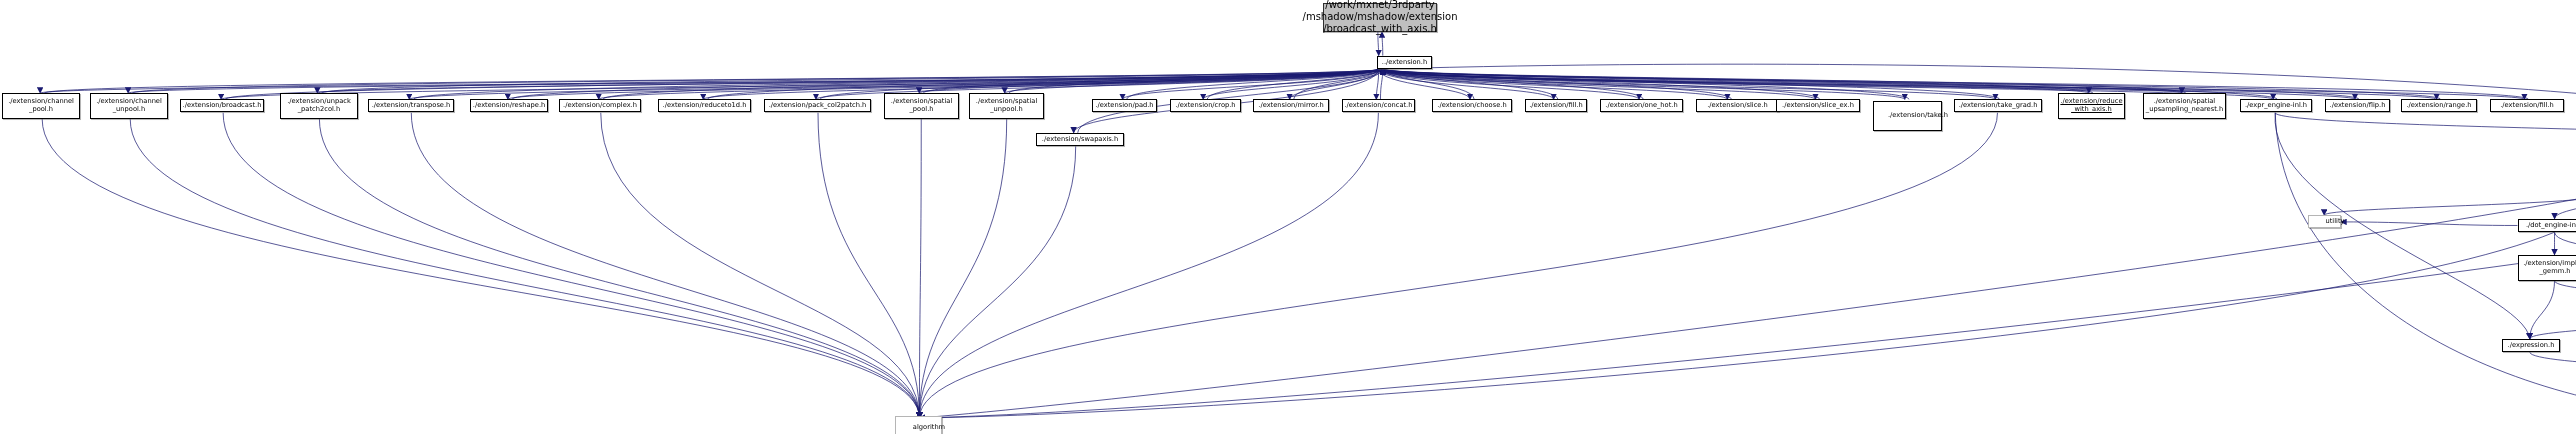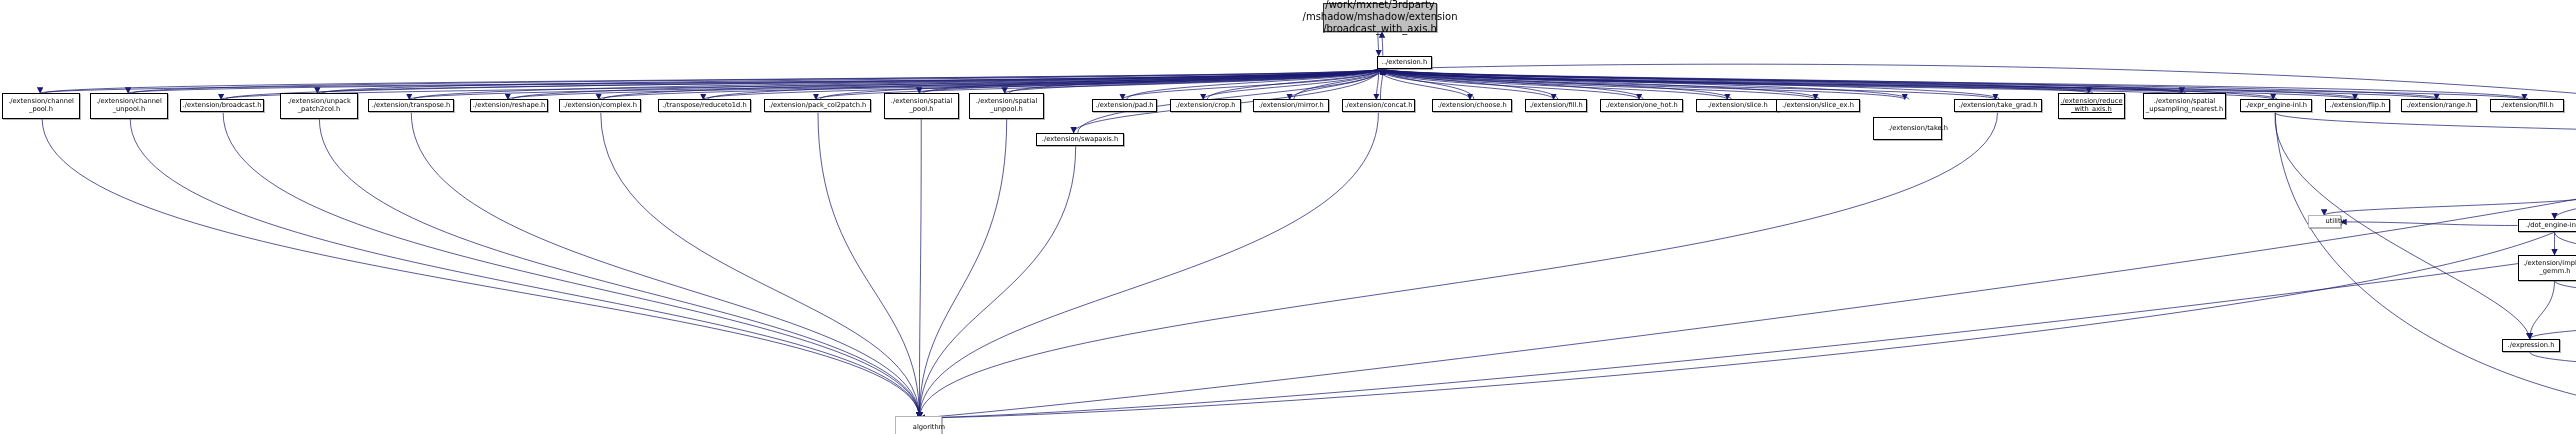--- a/index.html
+++ b/index.html
@@ -142,36 +142,36 @@
     <div class="node " style="left: 2.1px; top: 93px; width: 78px; height: 26px;">./extension/channel
 _pool.h</div>
     <div class="node " style="left: 90px; top: 93px; width: 78px; height: 26px;">./extension/channel
 _unpool.h</div>
     <div class="node " style="left: 180px; top: 99px; width: 84px; height: 13.4px;">./extension/broadcast.h</div>
     <div class="node " style="left: 280px; top: 93px; width: 78px; height: 26px;">./extension/unpack
 _patch2col.h</div>
     <div class="node " style="left: 368px; top: 99px; width: 86px; height: 13.4px;">./extension/transpose.h</div>
     <div class="node " style="left: 470px; top: 99px; width: 78px; height: 13.4px;">./extension/reshape.h</div>
     <div class="node " style="left: 559px; top: 99px; width: 82px; height: 13.4px;">./extension/complex.h</div>
-    <div class="node " style="left: 658px; top: 99px; width: 93px; height: 13.4px;">./transpose/reduceto1d.h</div>
+    <div class="node " style="left: 658px; top: 99px; width: 93px; height: 13.4px;">./extension/reduceto1d.h</div>
     <div class="node " style="left: 764px; top: 99px; width: 107px; height: 13.4px;">./extension/pack_col2patch.h</div>
     <div class="node " style="left: 884px; top: 93px; width: 75px; height: 26px;">./extension/spatial
 _pool.h</div>
     <div class="node " style="left: 969px; top: 93px; width: 75px; height: 26px;">./extension/spatial
 _unpool.h</div>
     <div class="node " style="left: 1092px; top: 99px; width: 65px; height: 13.4px;">./extension/pad.h</div>
     <div class="node " style="left: 1170px; top: 99px; width: 71px; height: 13.4px;">./extension/crop.h</div>
     <div class="node " style="left: 1253px; top: 99px; width: 76px; height: 13.4px;">./extension/mirror.h</div>
     <div class="node " style="left: 1342px; top: 99px; width: 73px; height: 13.4px;">./extension/concat.h</div>
     <div class="node " style="left: 1432px; top: 99px; width: 80px; height: 13.4px;">./extension/choose.h</div>
     <div class="node " style="left: 1525px; top: 99px; width: 62px; height: 13.4px;">./extension/fill.h</div>
     <div class="node " style="left: 1600px; top: 99px; width: 83px; height: 13.4px;">./extension/one_hot.h</div>
     <div class="node " style="left: 1696px; top: 99px; width: 83px; height: 13.4px;">./extension/slice.h</div>
     <div class="node " style="left: 1776px; top: 99px; width: 84px; height: 13.4px;">./extension/slice_ex.h</div>
-    <div class="node " style="left: 1873px; top: 117px; width: 69px; height: 23px; padding-left: 21px;">./extension/take.h</div>
+    <div class="node " style="left: 1873px; top: 101px; width: 69px; height: 30px; padding-left: 21px;">./extension/take.h</div>
     <div class="node " style="left: 1954px; top: 99px; width: 88px; height: 13.4px;">./extension/take_grad.h</div>
     <div class="node " style="left: 2058px; top: 93px; width: 67px; height: 26px; text-decoration: underline;">./extension/reduce
 _with_axis.h</div>
     <div class="node " style="left: 2143px; top: 93px; width: 83px; height: 26px;">./extension/spatial
 _upsampling_nearest.h</div>
     <div class="node " style="left: 2240px; top: 99px; width: 72px; height: 13.4px;">./expr_engine-inl.h</div>
     <div class="node " style="left: 2325px; top: 99px; width: 65px; height: 13.4px;">./extension/flip.h</div>
     <div class="node " style="left: 2401px; top: 99px; width: 76px; height: 13.4px;">./extension/range.h</div>
     <div class="node " style="left: 2490px; top: 99px; width: 74px; height: 13.4px;">./extension/fill.h</div>
     <div class="node " style="left: 1036px; top: 133px; width: 88px; height: 13.4px;">./extension/swapaxis.h</div>

